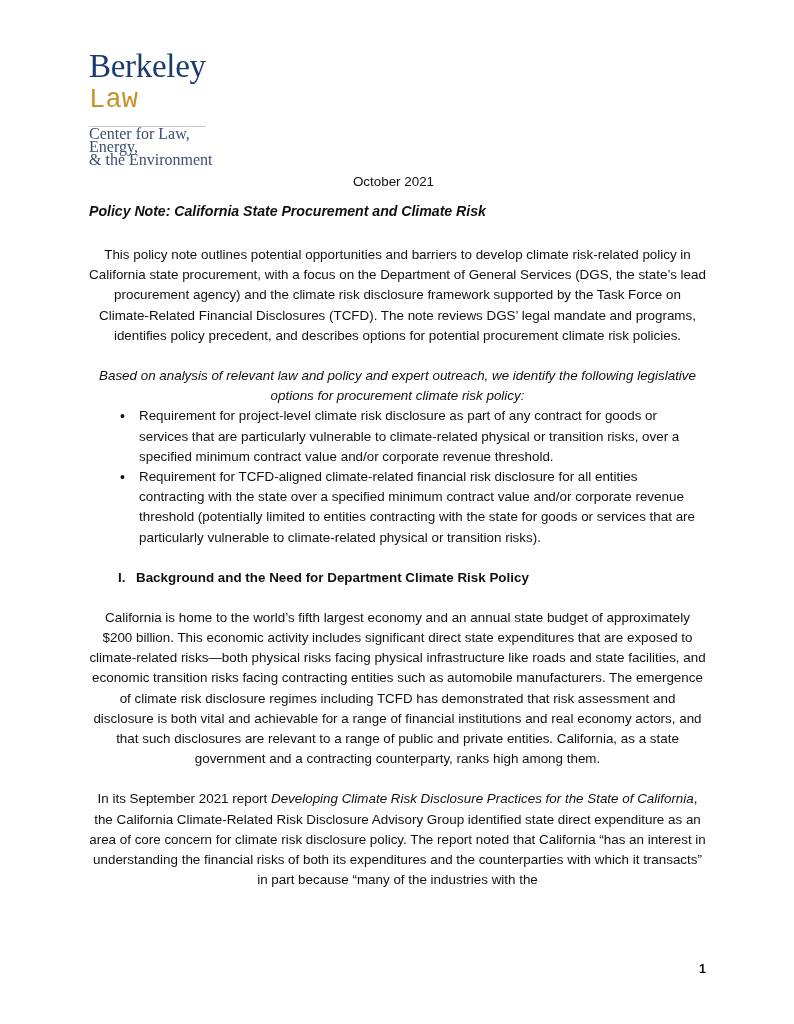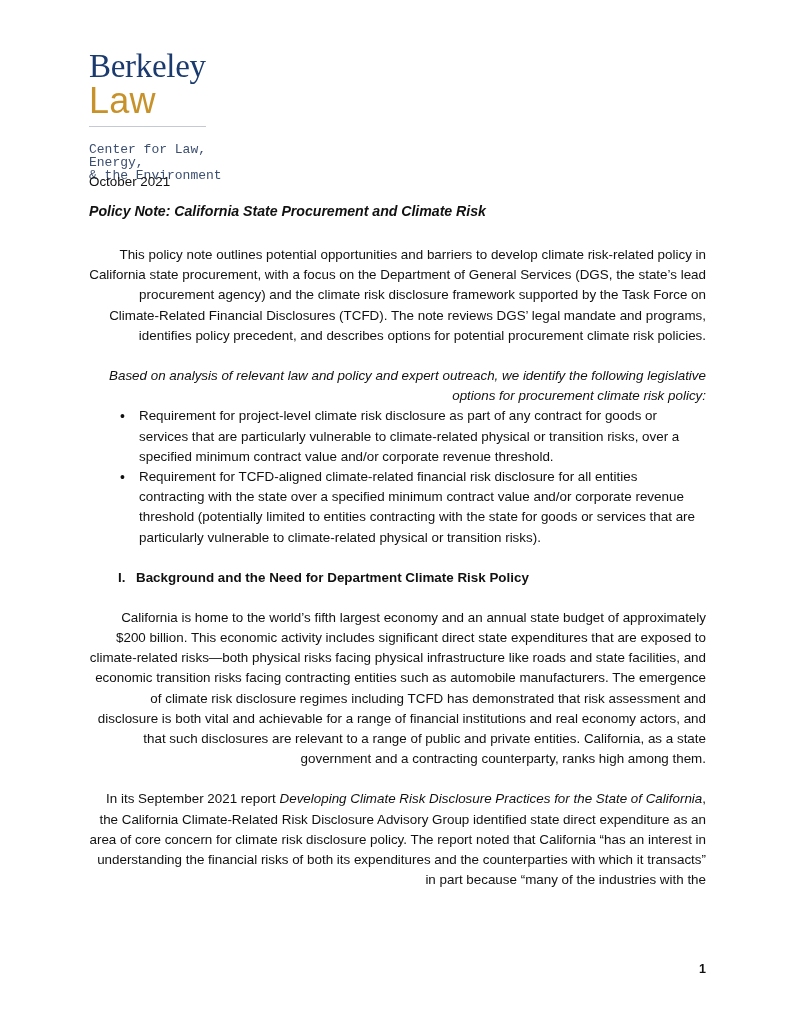--- a/index.html
+++ b/index.html
@@ -29,70 +29,70 @@
   }
   .logo-berkeley {
     font-family: "Liberation Serif", serif;
     font-size: 33px;
     line-height: 36px;
     letter-spacing: -0.3px;
     color: #1b3b6f;
     font-weight: 400;
   }
   .logo-law {
-    font-family: Liberation Sans, sans-serif;
-    font-size: 36px;
+    font-family: Liberation Mono, monospace;
+    font-size: 27px;
     line-height: 33px;
     color: #c8922a;
     font-weight: 400;
     letter-spacing: 0.2px;
   }
   .logo-rule {
     margin-top: 9px;
     width: 117px;
     height: 1px;
     background: #c3cad6;
   }
   .logo-tagline {
-    margin-top: 16px;
-    font-family: Liberation Mono, monospace;
-    font-size: 13px;
+    margin-top: 0;
+    font-family: Liberation Serif, serif;
+    font-size: 16px;
     line-height: 13px;
     color: #3c4f70;
     width: 150px;
   }
 
   
   .doc {
     position: absolute;
     left: 89px;
     top: 172px;
     width: 617px;
     font-size: 13.4px;
     line-height: 20.2px;
     color: #111111;
   }
   .date-line {
-    text-align: left;
+    text-align: center;
     padding-right: 8px;
     font-size: 13.4px;
     line-height: 20px;
     margin-bottom: 9px;
   }
   .doc-title {
     font-weight: bold;
     font-size: 14.2px;
     line-height: 20px;
     margin: 0 0 24px 0;
     letter-spacing: -0.05px;
     font-style: italic;
   }
   p.para {
     margin: 0 0 20px 0;
-    text-align: right;
+    text-align: center;
   }
   p.tight {
     margin-bottom: 0;
     font-style: italic;
   }
   ul.bullets {
     list-style: none;
     margin: 0 0 20px 0;
     padding: 0;
   }

